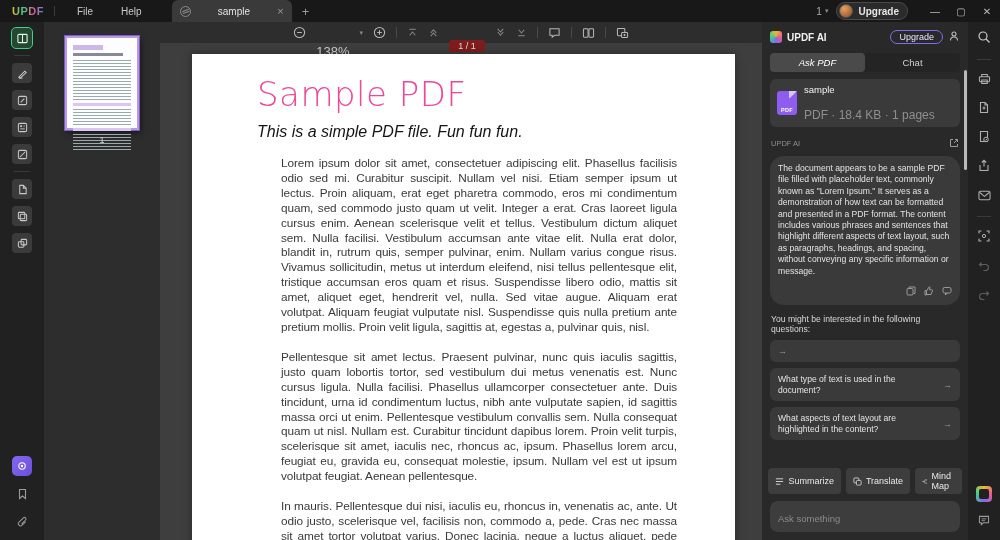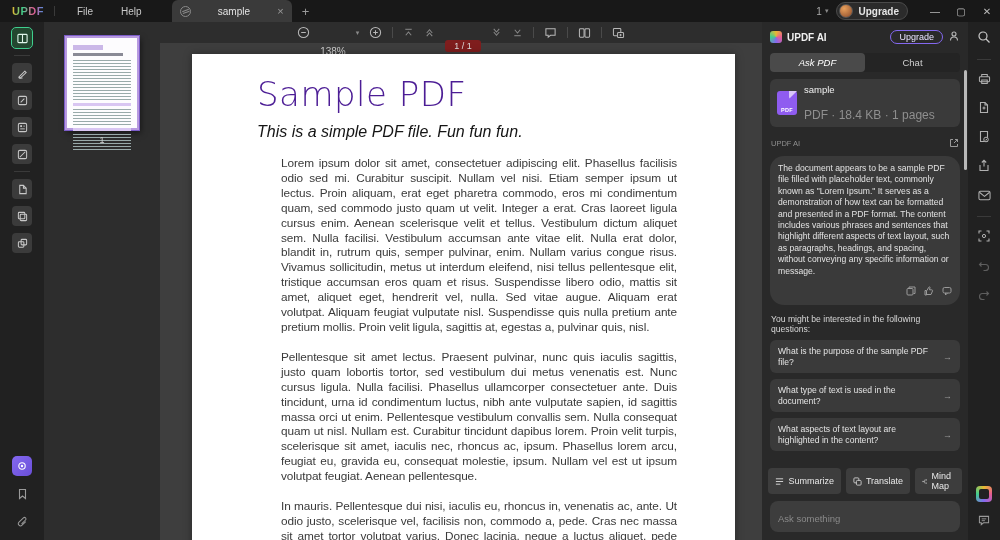--- a/index.html
+++ b/index.html
@@ -51,28 +51,28 @@
   .t-lines { height:40px; background:repeating-linear-gradient(#9aa 0 1.2px, transparent 1.2px 3px); }
   .t-hl { height:3px; background:#d9c6f2; margin:3px 0;}
   .t-lines2 { height:16px; background:repeating-linear-gradient(#9aa 0 1.2px, transparent 1.2px 3px); }
   .thumb-num { color:#cfcfcf; font-size:9px; margin-top:5px; }
 
   
   .center { flex:1; display:flex; flex-direction:column; min-width:0; background:#3e3e3e;}
   .doc-toolbar { height:21px; background:#2d2d2d; display:flex; align-items:center; justify-content:center; gap:10px; flex:0 0 21px;}
   .dtb { display:flex; align-items:center; gap:10px; color:#b8b8b8;}
   .dtb-btn { display:flex; align-items:center; justify-content:center; font-size:11px; color:#b8b8b8;}
-  .zoom-val { font-size:10px; color:#cfcfcf;margin-top:38px; }
+  .zoom-val { font-size:13px; color:#cfcfcf;margin-top:38px; }
   .sep { width:1px; height:11px; background:#4a4a4a; }
   .page-box { background:#7f1d1d; border-radius:3px; font-size:9px; color:#ddd; padding:1px 9px;margin-top:27px;}
 
   .doc-viewport { flex:1; position:relative; overflow:hidden; }
   .page { position:absolute; left:32px; top:11px; width:543px; height:760px; background:#ffffff; box-shadow:0 0 8px rgba(0,0,0,.35);
     padding:20px 58px 0 65px; }
-  .doc-title { font-family:"DejaVu Sans", sans-serif; font-weight:200; font-size:34px; color:#4c1d95; letter-spacing:.5px; }
+  .doc-title { font-family:"DejaVu Sans", sans-serif; font-weight:200; font-size:34px; color:#ec4899; letter-spacing:.5px; }
   .doc-subtitle { font-style:italic; font-size:16px; color:#151515; margin-top:9px; font-weight:500;}
   .doc-body p { font-size:11.8px; line-height:14.9px; color:#3a3a3a; text-align:justify; margin-top:15px; letter-spacing:-0.1px;margin-left:24px;}
 
   
   .ai-panel { width:206px; background:#292929; display:flex; flex-direction:column; padding:5px 8px 8px 8px; color:#ddd; position:relative;}
   .ai-head { display:flex; align-items:center; height:20px; gap:5px; }
   .ai-logo { width:12px; height:12px; border-radius:3px; background:conic-gradient(#e8b930,#e85c90,#8468f0,#3fcf8e,#e8b930);}
   .ai-title { font-size:10px; font-weight:bold; color:#f0f0f0; flex:1;}
   .ai-upgrade { font-size:9px; color:#e8e2ff; border:1px solid #8468f0; border-radius:9px; padding:1px 8px; }
   .ai-tabs { display:flex; margin-top:6px; background:#242424; border-radius:4px; }
@@ -366,21 +366,20 @@
                 <rect x="1" y="1.5" width="8" height="5.5" rx="1.5" fill="none" stroke="#9a9a9a" stroke-width="1"></rect>
                 <path d="M3.5 7 v2 l2-2" fill="none" stroke="#9a9a9a" stroke-width="1"></path>
               </svg>
           </span>
         </div>
       </div>
 
       <div class="q-header">You might be interested in the following questions:</div>
 
       <div class="q-card">
-        <span class="q-text">What is the purpose of the sample PDF file?</span>
         <span class="q-arrow">→</span>
       </div>
       <div class="q-card">
         <span class="q-text">What type of text is used in the document?</span>
         <span class="q-arrow">→</span>
       </div>
       <div class="q-card">
         <span class="q-text">What aspects of text layout are highlighted in the content?</span>
         <span class="q-arrow">→</span>
       </div>

